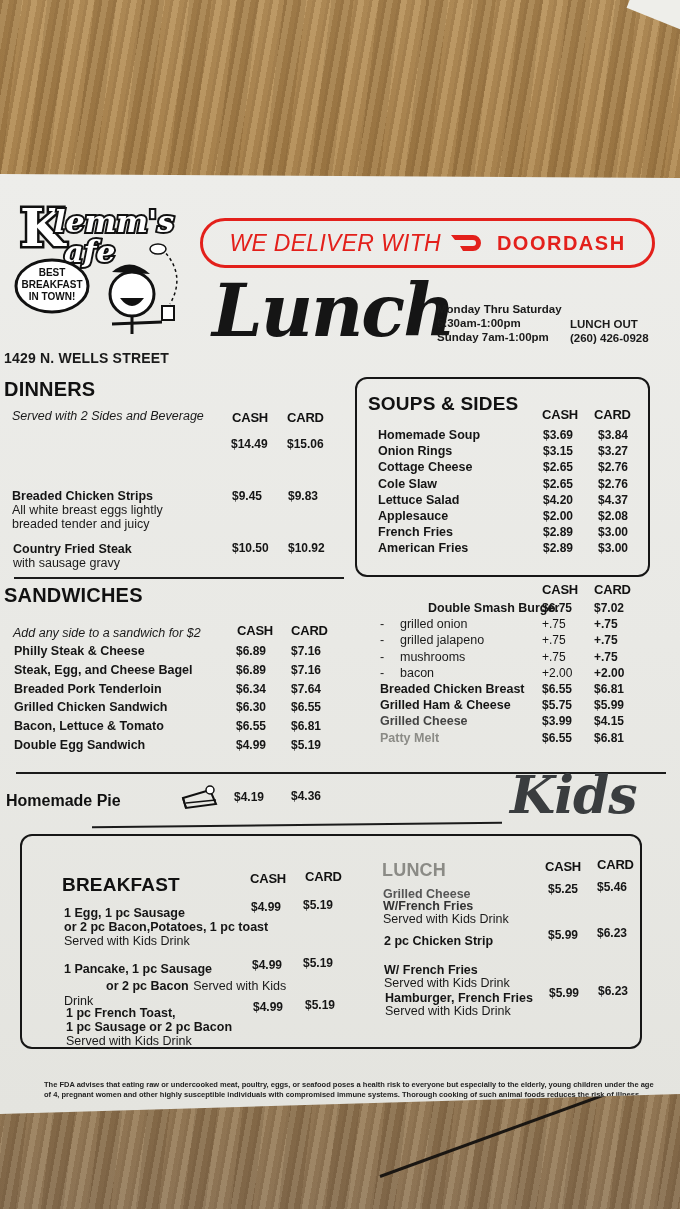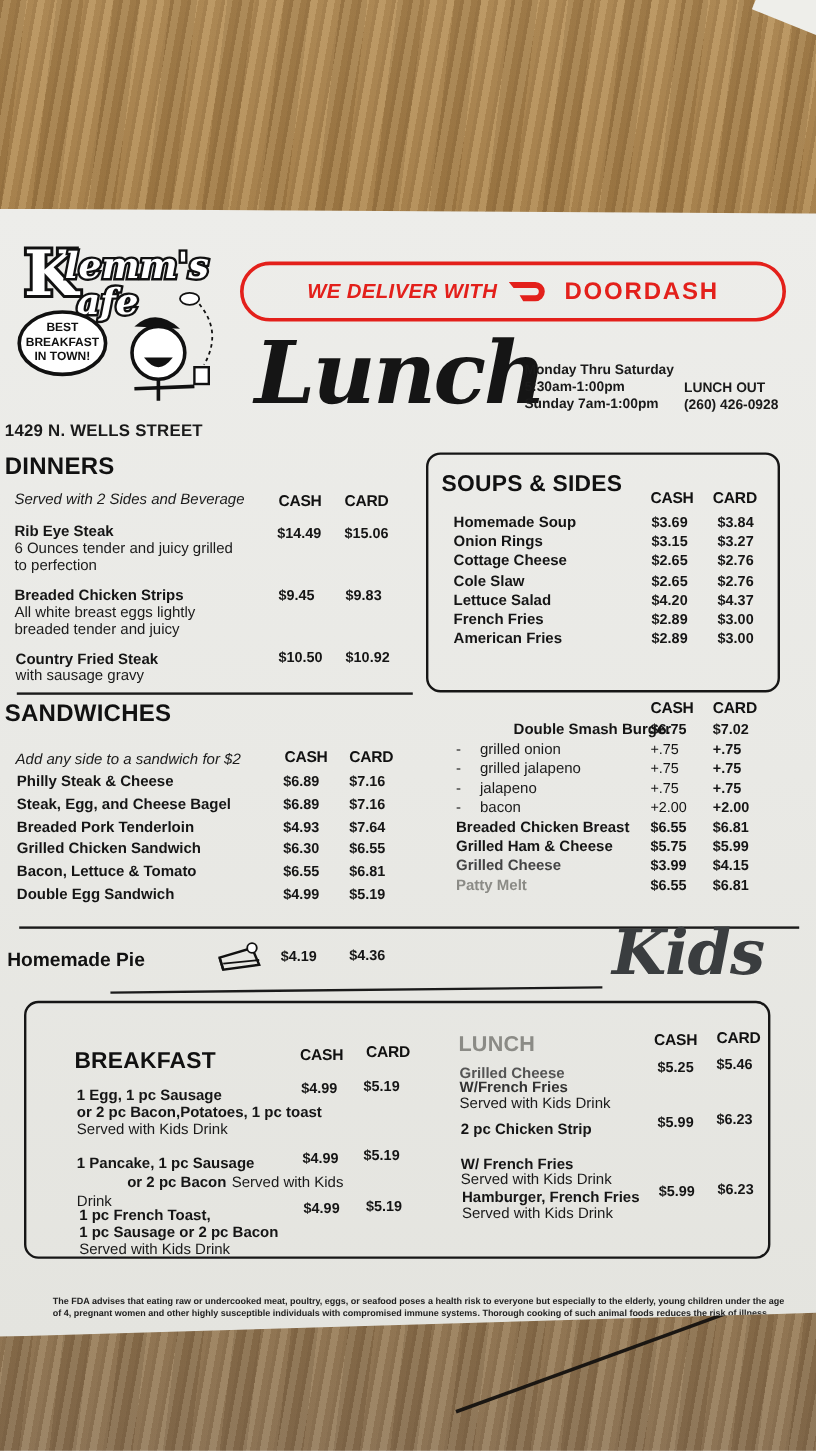--- a/index.html
+++ b/index.html
@@ -26,21 +26,21 @@
       clip-path: polygon(0 0, 674px 4px, 680px 4px, 680px 920px, 0 940px);
     }
     .logo { position: absolute; left: 12px; top: 20px; width: 180px; height: 150px; }
     .address { position: absolute; left: 4px; top: 176px; font-size: 14px; font-weight: bold; color: #1a1a1a; letter-spacing: 0.2px; }
     .doordash {
       position: absolute; left: 200px; top: 44px; width: 455px; height: 50px;
       border: 3px solid #e3201b; border-radius: 25px;
       display: flex; align-items: center; justify-content: center; gap: 10px;
       color: #e3201b;
     }
-    .dd-left { font-size: 17px; font-weight: bold; font-style: italic; letter-spacing: 0.3px; }
+    .dd-left { font-size: 23px; font-weight: normal; font-style: italic; letter-spacing: 0.3px; }
     .dd-right { font-size: 20px; font-weight: bold; letter-spacing: 1.5px; }
     .lunch-title {
       position: absolute; left: 212px; top: 94px; font-family: "DejaVu Serif", serif;
       font-style: italic; font-weight: bold; font-size: 72px; color: #151515; letter-spacing: -2px;
     }
     .hours { position: absolute; left: 437px; top: 128px; font-size: 11.5px; font-weight: bold; color: #1a1a1a; line-height: 14px; }
     .carry { position: absolute; left: 570px; top: 143px; font-size: 11.5px; font-weight: bold; color: #1a1a1a; line-height: 14px; }
     .sec-title { font-size: 20px; font-weight: bold; color: #111; letter-spacing: 0.2px; }
     .sub-it { font-size: 12.5px; font-style: italic; color: #1a1a1a; }
     .colh { font-size: 13px; font-weight: bold; color: #111; letter-spacing: -0.2px; }
@@ -108,25 +108,20 @@
   <div class="carry">
     <div>LUNCH OUT</div>
     <div>(260) 426-0928</div>
   </div>
 
   <div class="abs sec-title" style="left:4px;top:204px;">DINNERS</div>
   <div class="abs sub-it" style="left:12px;top:235px;">Served with 2 Sides and Beverage</div>
   <div class="abs colh" style="left:232px;top:236px;">CASH</div>
   <div class="abs colh" style="left:287px;top:236px;">CARD</div>
 
-  <div class="abs" style="left:12px;top:262px;">
-    <div class="name">Rib Eye Steak</div>
-    <div class="desc">6 Ounces tender and juicy grilled</div>
-    <div class="desc">to perfection</div>
-  </div>
   <div class="abs price" style="left:231px;top:263px;">$14.49</div>
   <div class="abs price" style="left:287px;top:263px;">$15.06</div>
 
   <div class="abs" style="left:12px;top:315px;">
     <div class="name">Breaded Chicken Strips</div>
     <div class="desc">All white breast eggs lightly</div>
     <div class="desc">breaded tender and juicy</div>
   </div>
   <div class="abs price" style="left:232px;top:315px;">$9.45</div>
   <div class="abs price" style="left:288px;top:315px;">$9.83</div>
@@ -164,20 +159,25 @@
         <span class="name" style="position: absolute; left: 0px; top: 0px; white-space: nowrap;">Cole Slaw</span>
         <span class="price" style="position: absolute; top: 0px; left: 165px;">$2.65</span>
         <span class="price" style="position: absolute; top: 0px; left: 220px;">$2.76</span>
       </div>
       <div style="position: relative; height: 16.2px;">
         <span class="name" style="position: absolute; left: 0px; top: 0px; white-space: nowrap;">Lettuce Salad</span>
         <span class="price" style="position: absolute; top: 0px; left: 165px;">$4.20</span>
         <span class="price" style="position: absolute; top: 0px; left: 220px;">$4.37</span>
       </div>
       <div style="position: relative; height: 16.2px;">
+        <span class="name" style="position: absolute; left: 0px; top: 0px; white-space: nowrap;">Applesauce</span>
+        <span class="price" style="position: absolute; top: 0px; left: 165px;">$2.00</span>
+        <span class="price" style="position: absolute; top: 0px; left: 220px;">$2.08</span>
+      </div>
+      <div style="position: relative; height: 16.2px;">
         <span class="name" style="position: absolute; left: 0px; top: 0px; white-space: nowrap;">French Fries</span>
         <span class="price" style="position: absolute; top: 0px; left: 165px;">$2.89</span>
         <span class="price" style="position: absolute; top: 0px; left: 220px;">$3.00</span>
       </div>
       <div style="position: relative; height: 16.2px;">
         <span class="name" style="position: absolute; left: 0px; top: 0px; white-space: nowrap;">American Fries</span>
         <span class="price" style="position: absolute; top: 0px; left: 165px;">$2.89</span>
         <span class="price" style="position: absolute; top: 0px; left: 220px;">$3.00</span>
       </div>
     </div>
@@ -192,21 +192,21 @@
         <span class="price" style="position: absolute; top: 0px; left: 222px;">$6.89</span>
         <span class="price" style="position: absolute; top: 0px; left: 277px;">$7.16</span>
       </div>
       <div style="position: relative; height: 18.8px;">
         <span class="name" style="position: absolute; left: 0px; top: 0px; white-space: nowrap;">Steak, Egg, and Cheese Bagel</span>
         <span class="price" style="position: absolute; top: 0px; left: 222px;">$6.89</span>
         <span class="price" style="position: absolute; top: 0px; left: 277px;">$7.16</span>
       </div>
       <div style="position: relative; height: 18.8px;">
         <span class="name" style="position: absolute; left: 0px; top: 0px; white-space: nowrap;">Breaded Pork Tenderloin</span>
-        <span class="price" style="position: absolute; top: 0px; left: 222px;">$4.93</span>
+        <span class="price" style="position: absolute; top: 0px; left: 222px;">$6.34</span>
         <span class="price" style="position: absolute; top: 0px; left: 277px;">$7.64</span>
       </div>
       <div style="position: relative; height: 18.8px;">
         <span class="name" style="position: absolute; left: 0px; top: 0px; white-space: nowrap;">Grilled Chicken Sandwich</span>
         <span class="price" style="position: absolute; top: 0px; left: 222px;">$6.30</span>
         <span class="price" style="position: absolute; top: 0px; left: 277px;">$6.55</span>
       </div>
       <div style="position: relative; height: 18.8px;">
         <span class="name" style="position: absolute; left: 0px; top: 0px; white-space: nowrap;">Bacon, Lettuce &amp; Tomato</span>
         <span class="price" style="position: absolute; top: 0px; left: 222px;">$6.55</span>
@@ -234,21 +234,21 @@
         <span class="price" style="position: absolute; top: 0px; left: 214px; font-weight: bold;">+.75</span>
       </div>
       <div style="position: relative; height: 16.2px;">
         <span class="desc" style="position: absolute; left: 0px; top: 0px;">-</span>
         <span class="desc" style="position: absolute; left: 20px; top: 0px; white-space: nowrap;">grilled jalapeno</span>
         <span class="price" style="position: absolute; top: 0px; left: 162px; font-weight: normal;">+.75</span>
         <span class="price" style="position: absolute; top: 0px; left: 214px; font-weight: bold;">+.75</span>
       </div>
       <div style="position: relative; height: 16.2px;">
         <span class="desc" style="position: absolute; left: 0px; top: 0px;">-</span>
-        <span class="desc" style="position: absolute; left: 20px; top: 0px; white-space: nowrap;">jalapeno</span>
+        <span class="desc" style="position: absolute; left: 20px; top: 0px; white-space: nowrap;">mushrooms</span>
         <span class="price" style="position: absolute; top: 0px; left: 162px; font-weight: normal;">+.75</span>
         <span class="price" style="position: absolute; top: 0px; left: 214px; font-weight: bold;">+.75</span>
       </div>
       <div style="position: relative; height: 16.2px;">
         <span class="desc" style="position: absolute; left: 0px; top: 0px;">-</span>
         <span class="desc" style="position: absolute; left: 20px; top: 0px; white-space: nowrap;">bacon</span>
         <span class="price" style="position: absolute; top: 0px; left: 162px; font-weight: normal;">+2.00</span>
         <span class="price" style="position: absolute; top: 0px; left: 214px; font-weight: bold;">+2.00</span>
       </div>
       <div style="position: relative; height: 16.2px;">

